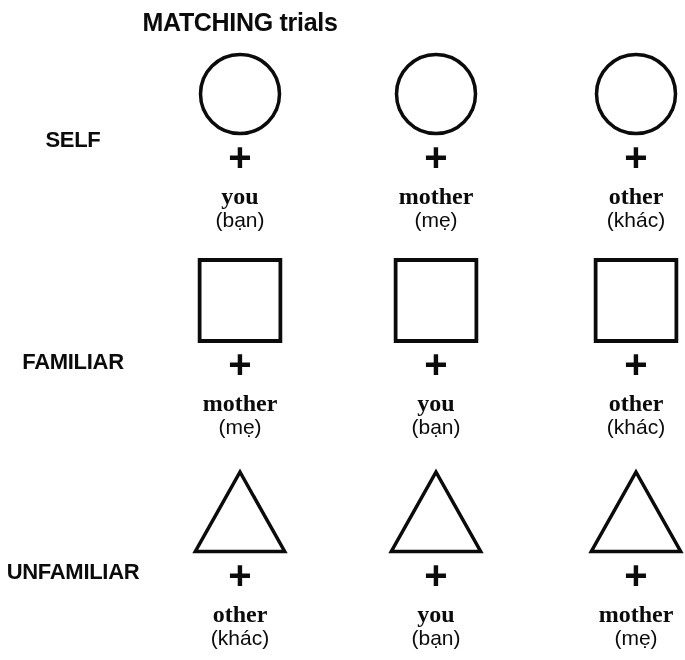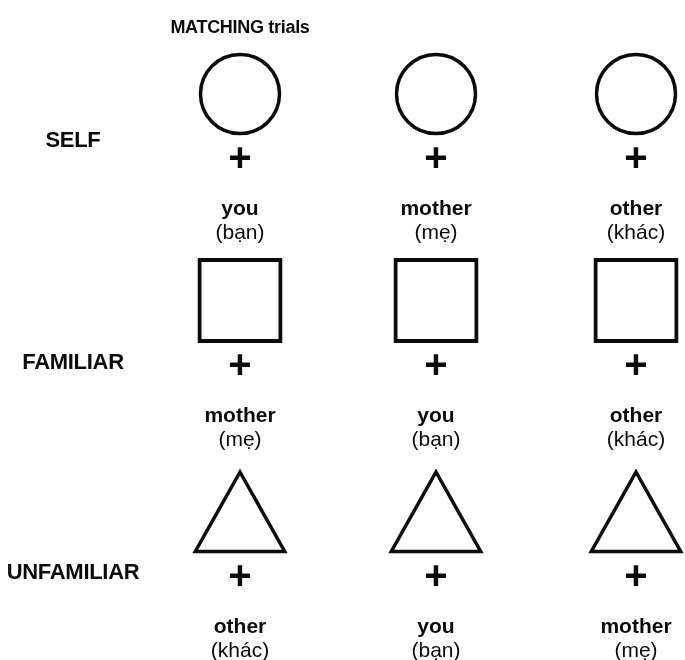--- a/index.html
+++ b/index.html
@@ -3,35 +3,35 @@
 <meta charset="utf-8">
 <style>
   :root { --ink:#0b0b0b; --bg:#ffffff; }
   html, body { margin:0; padding:0; background:var(--bg); }
   .figure {
     position:relative; width:685px; height:660px;
     background:var(--bg); color:var(--ink);
     font-family:"Liberation Sans", sans-serif; overflow:hidden;
   }
   .hdr {
-    position:absolute; top:17px; transform:translateX(-50%);
-    font-size:18px; font-weight:700; letter-spacing:-0.3px; white-space:nowrap;
+    position:absolute; top:8px; transform:translateX(-50%);
+    font-size:25px; font-weight:700; letter-spacing:-0.3px; white-space:nowrap;
   }
   .row-label {
     position:absolute; left:0; width:146px; text-align:center;
     font-size:22px; font-weight:700; line-height:22px; letter-spacing:-0.3px;
     white-space:nowrap;
   }
   .cell {
     position:absolute; transform:translateX(-50%);
     display:flex; flex-direction:column; align-items:center;
   }
   .shape { display:block; color:var(--ink); }
   .cross { font-size:40px; font-weight:700; line-height:30px; margin-top:6px; }
-  .word  { font-size:21px; font-weight:700; line-height:24px; margin-top:24px; white-space:nowrap; }
+  .word  { font-size:24px; font-weight:700; line-height:24px; margin-top:12px; white-space:nowrap;font-family:Liberation Serif, serif; }
   .translation { font-size:21px; font-weight:400; line-height:24px; white-space:nowrap; }
 </style>
 </head>
 <body>
 
 <div class="figure">
 
   <div class="hdr" style="left:240px">MATCHING trials</div>
 
   <div class="row-label" style="top:129px">SELF</div>

